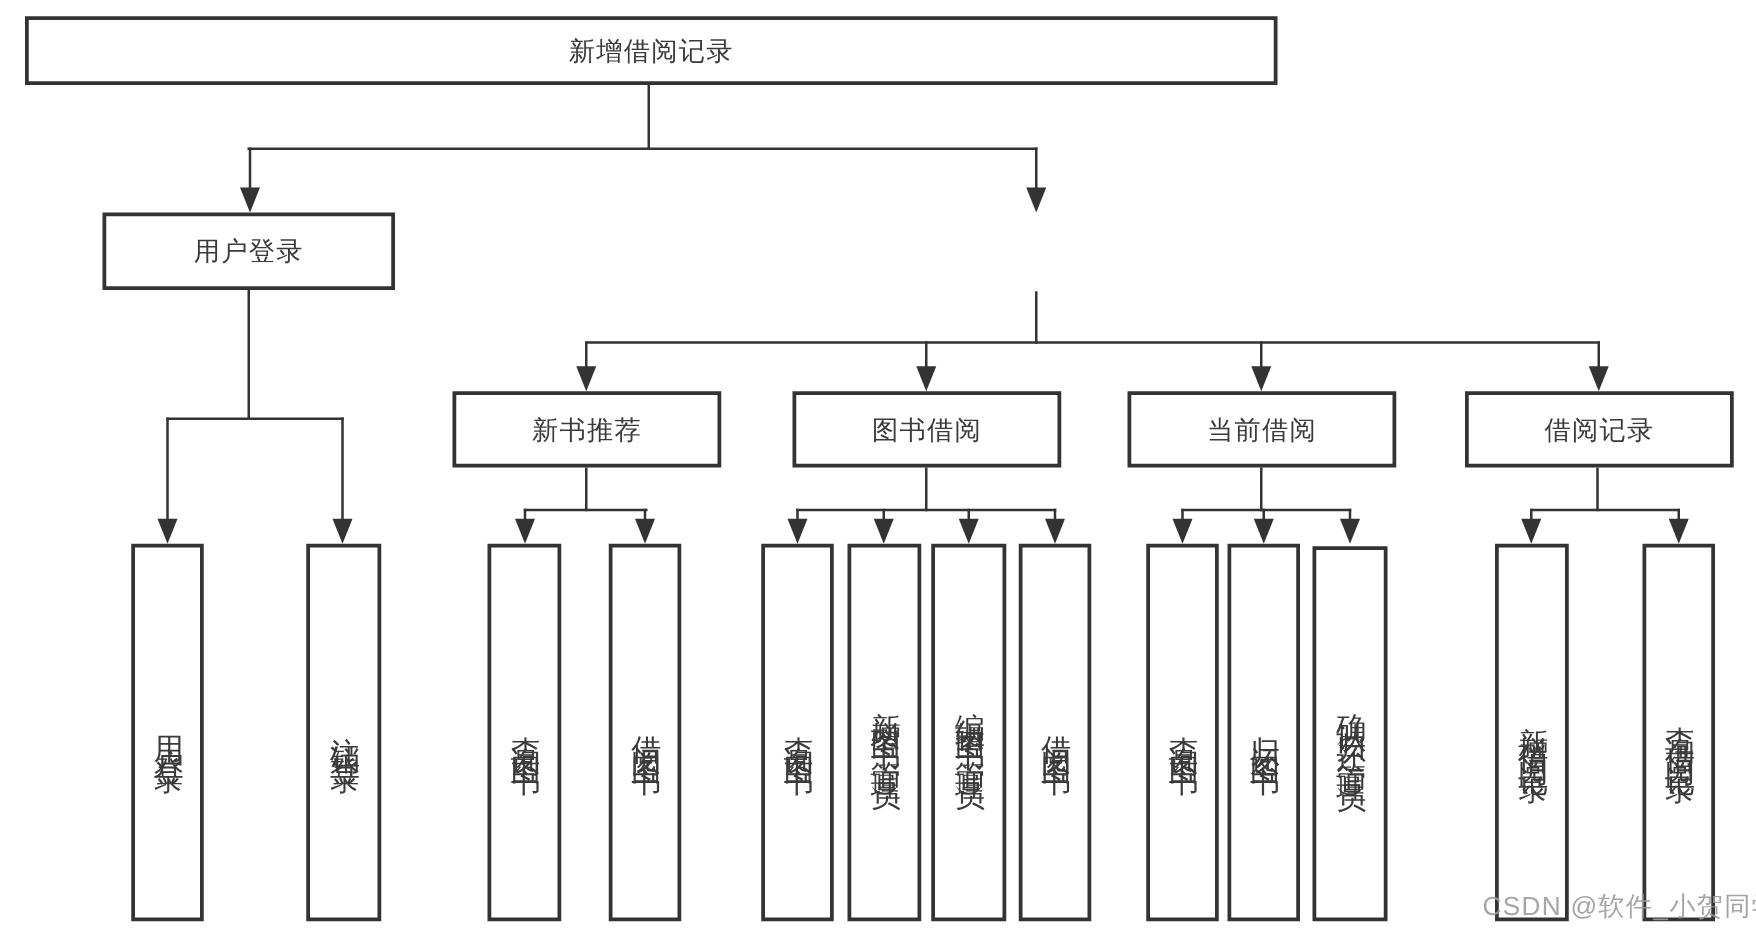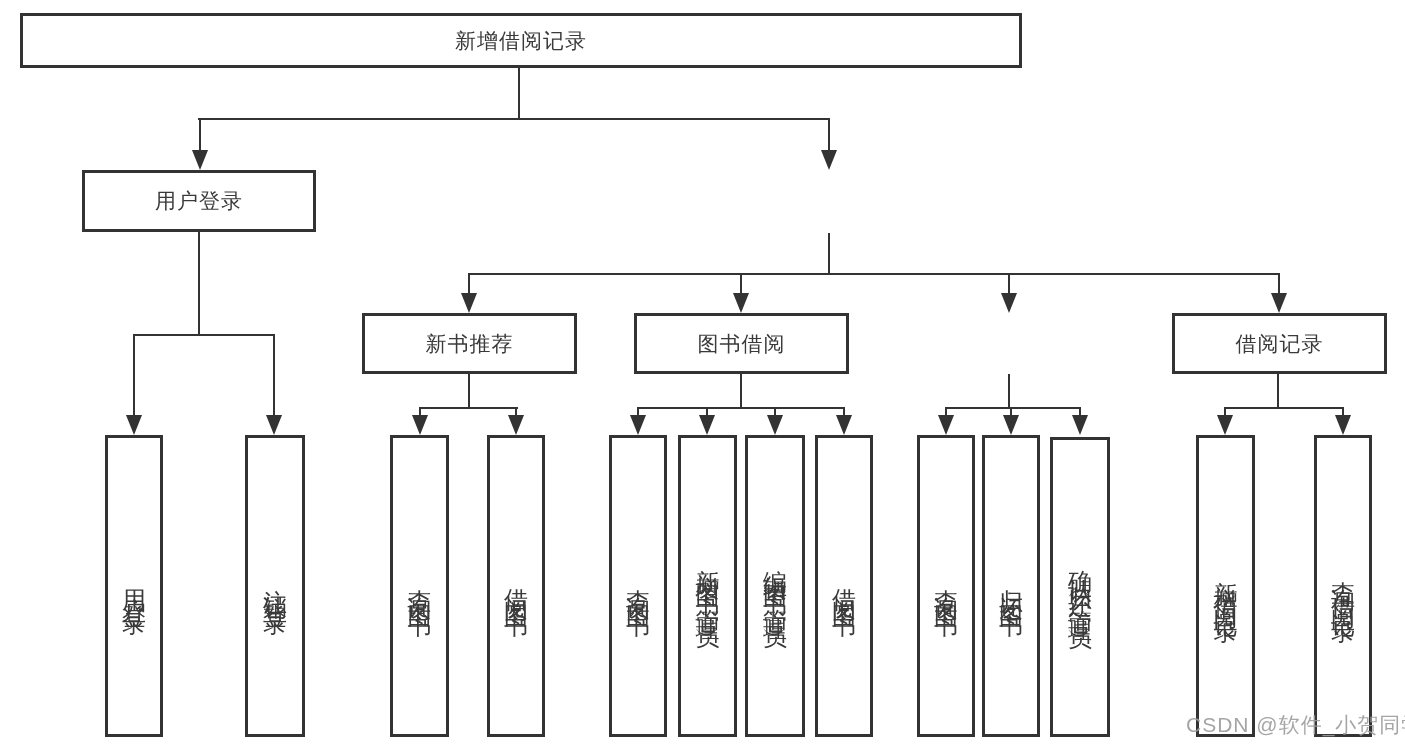--- a/index.html
+++ b/index.html
@@ -63,20 +63,23 @@
   <div class="ln" style="left:1008px;top:273px;width:2px;height:24px;"></div>
   <div class="ah" style="left:1001px;top:293px;"></div>
   <div class="ln" style="left:1278px;top:273px;width:2px;height:24px;"></div>
   <div class="ah" style="left:1271px;top:293px;"></div>
 
   <div class="box" style="left:634px;top:313px;width:215px;height:61px;">
     <span class="hlabel">图书借阅</span>
   </div>
   <div class="box" style="left:362px;top:313px;width:215px;height:61px;">
     <span class="hlabel">新书推荐</span>
+  </div>
+  <div class="box" style="left:902px;top:313px;width:215px;height:61px;">
+    <span class="hlabel">当前借阅</span>
   </div>
   <div class="box" style="left:1172px;top:313px;width:215px;height:61px;">
     <span class="hlabel">借阅记录</span>
   </div>
 
   <div class="ln" style="left:468px;top:374px;width:2px;height:35px;"></div>
   <div class="ln" style="left:419px;top:407px;width:99px;height:2px;"></div>
   <div class="ln" style="left:419px;top:407px;width:2px;height:12px;"></div>
   <div class="ah" style="left:412px;top:415px;"></div>
   <div class="ln" style="left:515px;top:407px;width:2px;height:12px;"></div>

